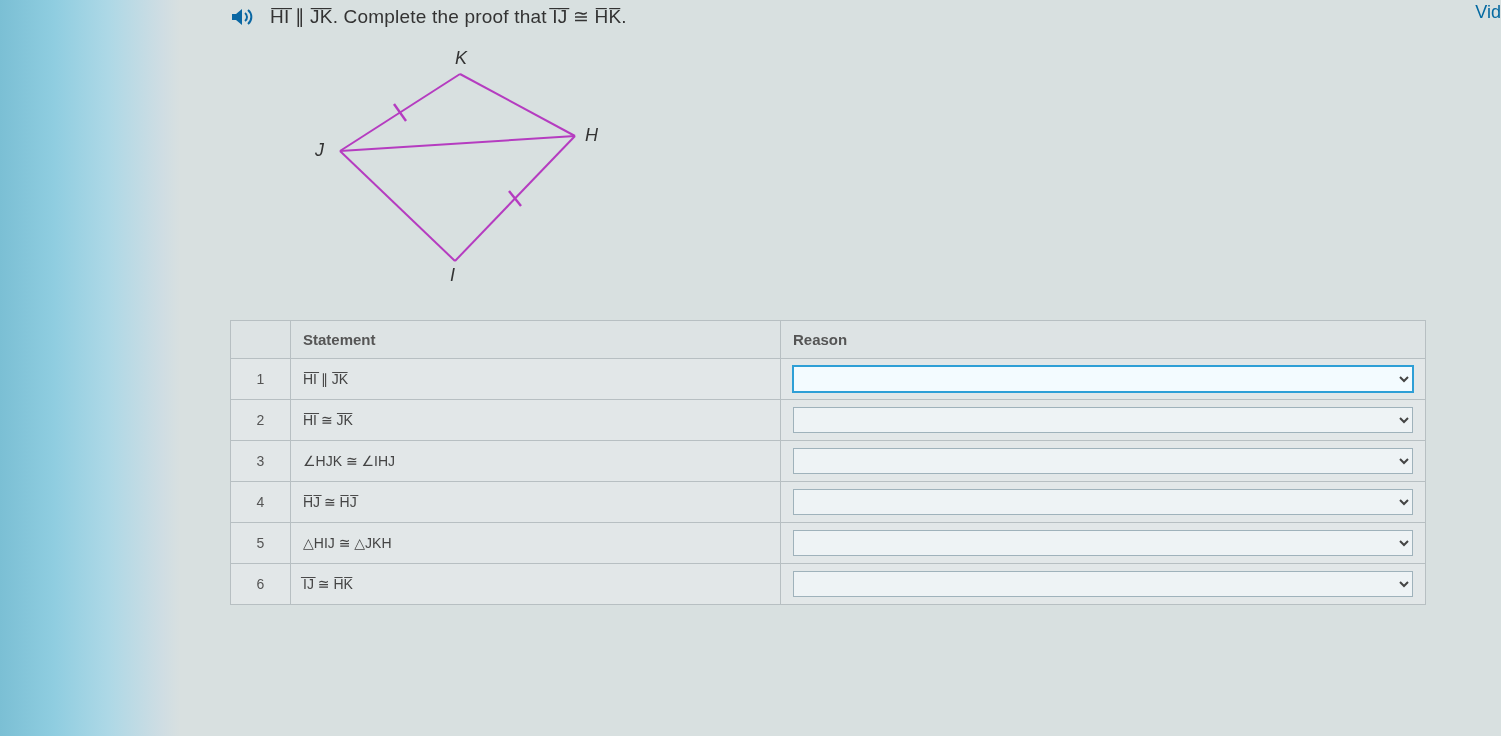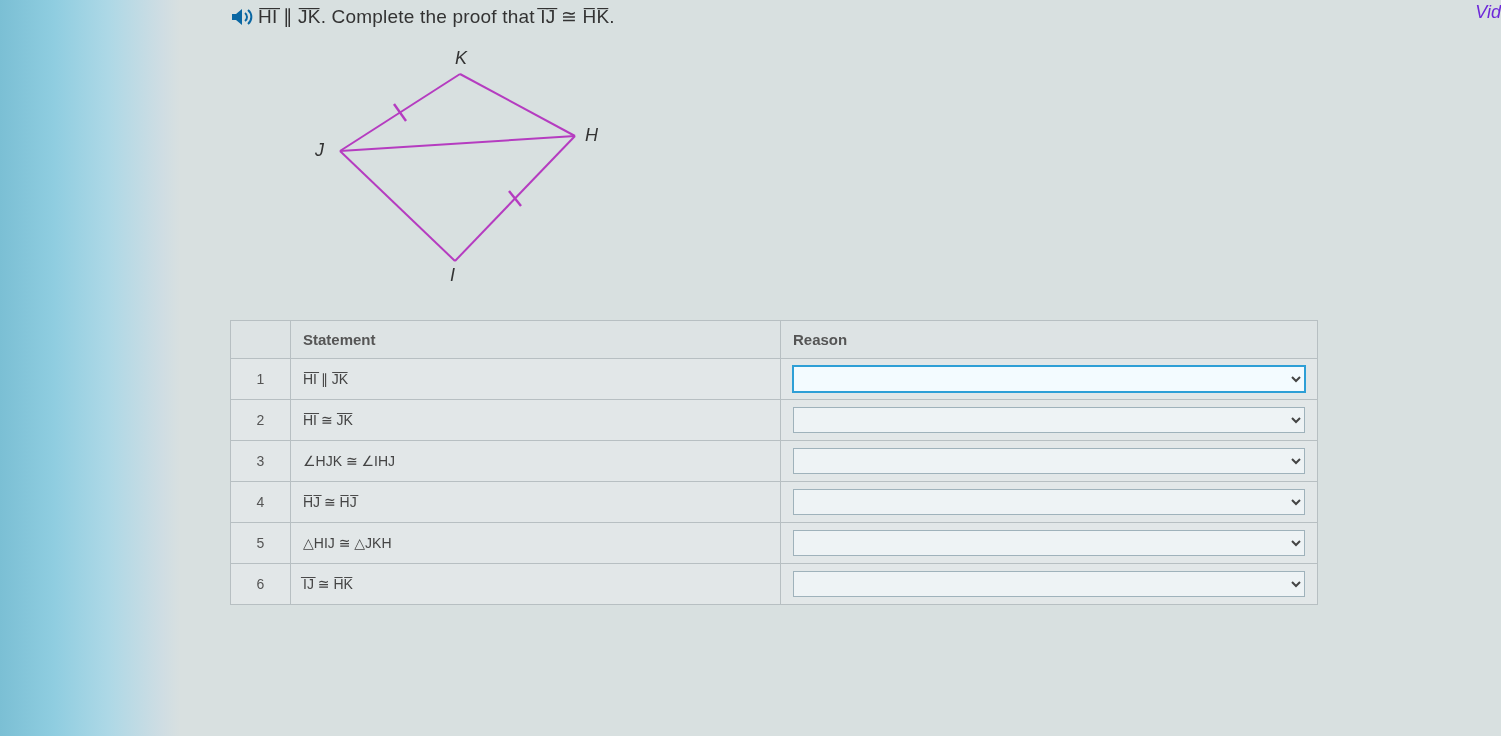--- a/index.html
+++ b/index.html
@@ -14,48 +14,47 @@
     }
     .left-sidebar {
       position: absolute;
       left: 0; top: 0;
       width: 180px; height: 736px;
       background: linear-gradient(to right, #7bbfd4 0%, #8fcde0 30%, #add8e6 60%, #cfdde3 90%, #d8e0e0 100%);
     }
     .top-right-text {
       position: absolute;
       right: 0; top: 2px;
-      font-style: italic;
       font-size: 18px;
-      color: #6d28d9;
+      color: #0369a1;
     }
     .content {
       position: absolute;
       left: 230px; top: 5px;
       width: 1160px;
     }
     .prompt-row {
       display: flex;
       align-items: center;
-      gap: 2px;
+      gap: 14px;
       margin-bottom: 18px;
     }
     .speaker-icon svg { display:block; }
     .prompt-text {
       font-size: 19px;
       color: #333;
       letter-spacing: .2px;
     }
     .figure-wrap {
       margin-left: 55px;
       margin-bottom: 30px;
     }
     .proof-table {
       border-collapse: collapse;
-      width: 1088px;
+      width: 1196px;
       font-size: 14px;
       color: #555;
       border-radius: 23px;
     }
     .proof-table th {
       text-align: left;
       font-weight: bold;
       padding: 10px 12px;
       border: 1px solid #b7bfc2;
       background: #dde3e4;

